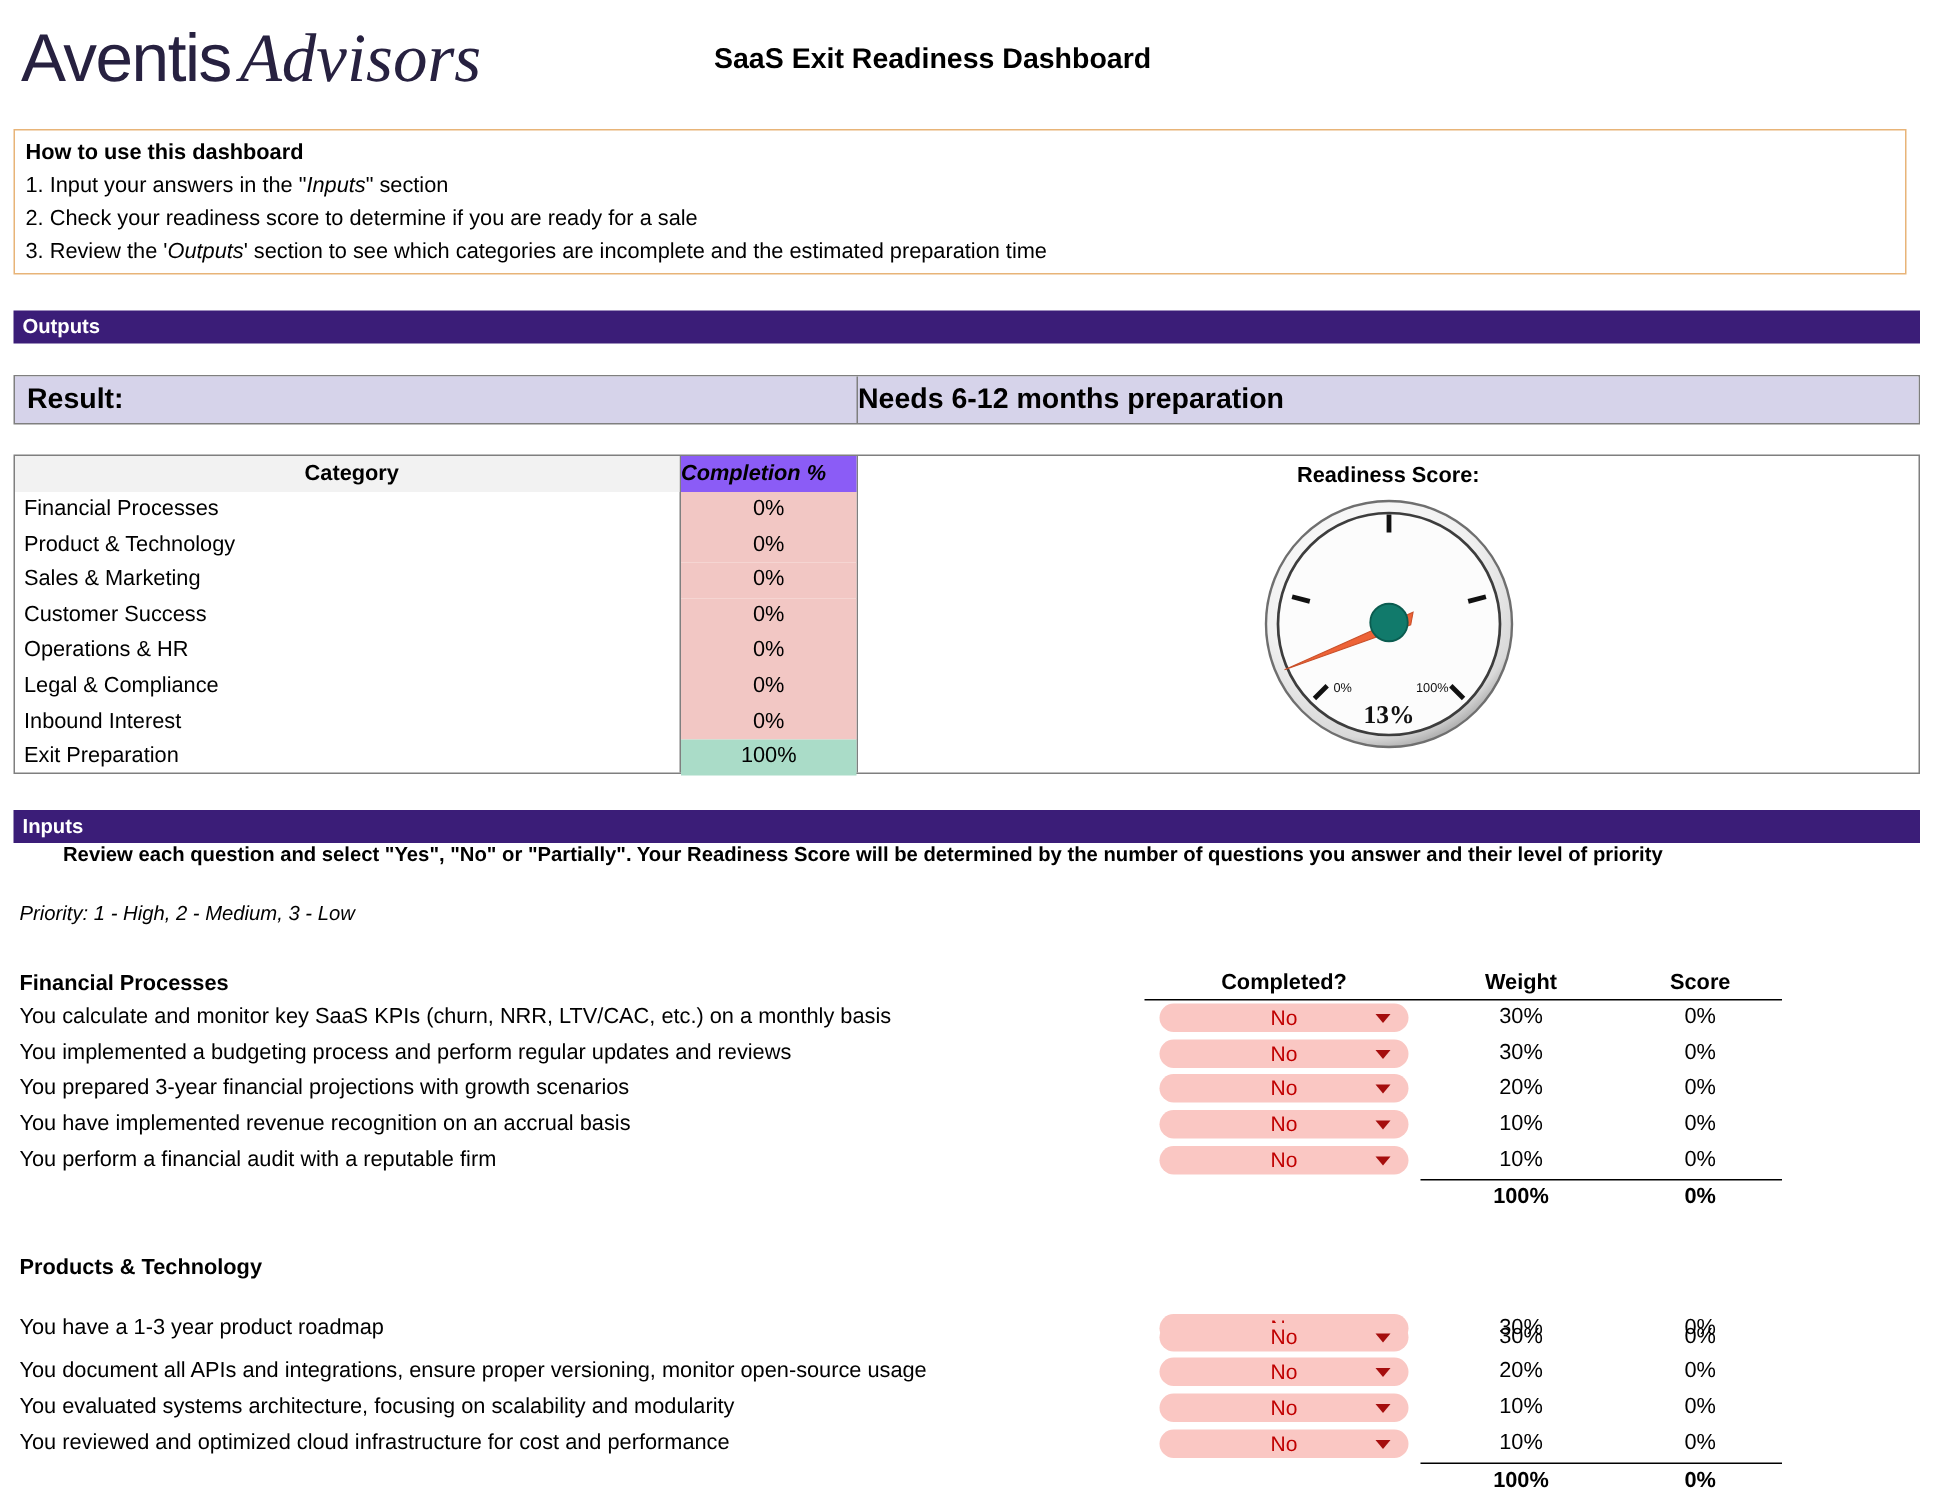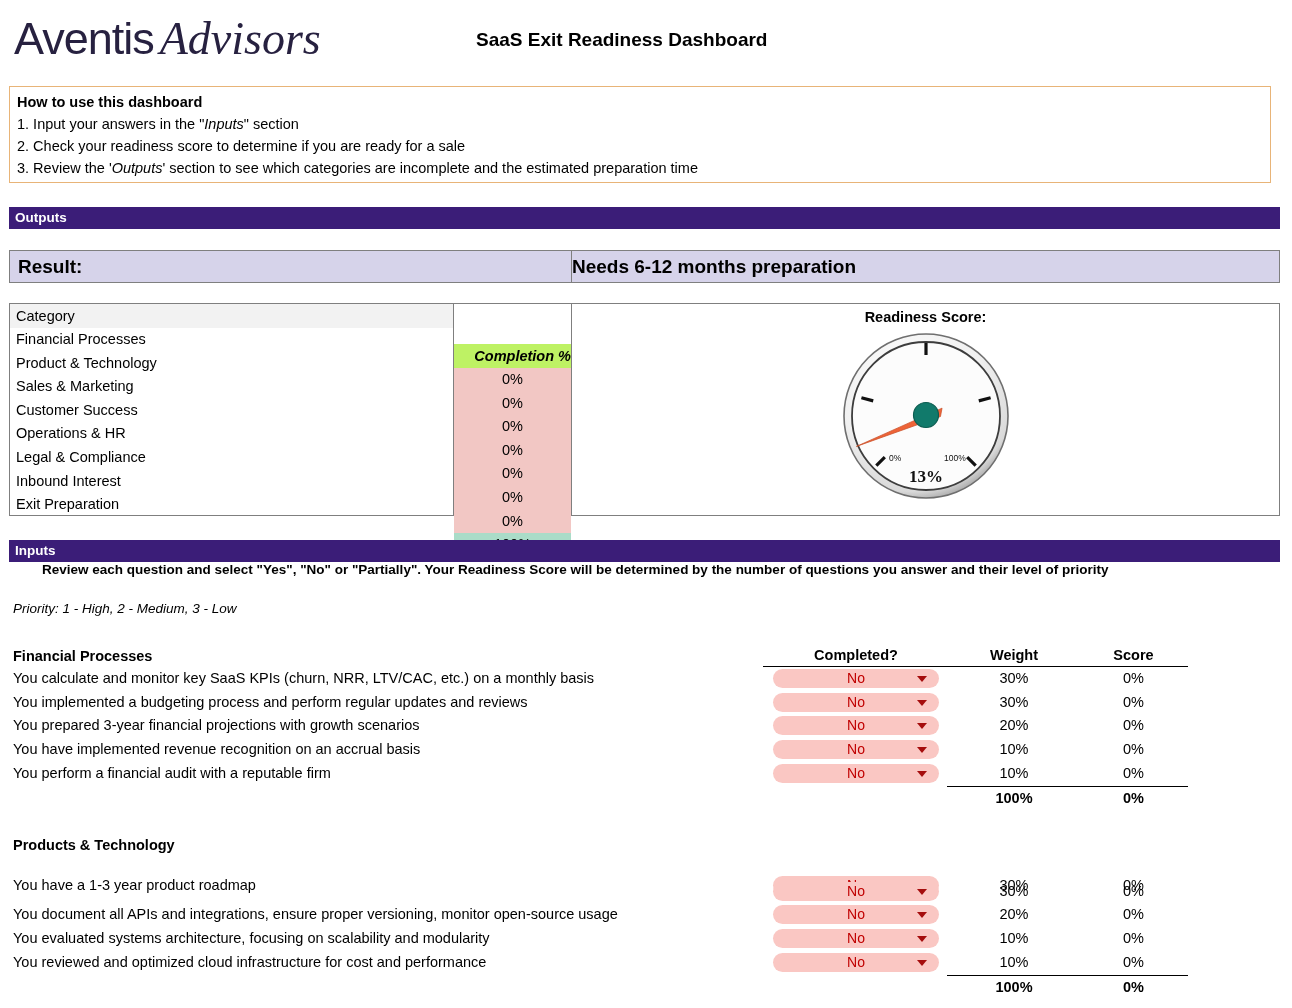--- a/index.html
+++ b/index.html
@@ -124,32 +124,32 @@
     display: flex;
   }
   .out-col-cat { width: 444px; border-right: 1px solid #7f7f7f; box-sizing: border-box; }
   .out-col-pct { width: 118px; border-right: 1px solid #7f7f7f; box-sizing: border-box; }
   .out-col-gauge { flex: 1; position: relative; }
 
   .out-hdr {
     height: 24px;
     line-height: 24px;
     font-size: 14.5px;
-    font-weight: normal;
+    font-weight: bold;
     background: #f2f2f2;
     padding-left: 6px;
     box-sizing: border-box;
+    text-align: center;
   }
   .out-hdr.pct {
     font-style: italic;
     font-weight: bold;
-    text-align: right;
+    text-align: left;
     padding-left: 0;
-    background: #bef264;
-    margin-top: 40px;
+    background: #8b5cf6;
   }
   .out-cell {
     height: 23.6px;
     line-height: 23.6px;
     font-size: 14.5px;
     padding-left: 6px;
     box-sizing: border-box;
     white-space: nowrap;
   }
   .out-cell.pct {

